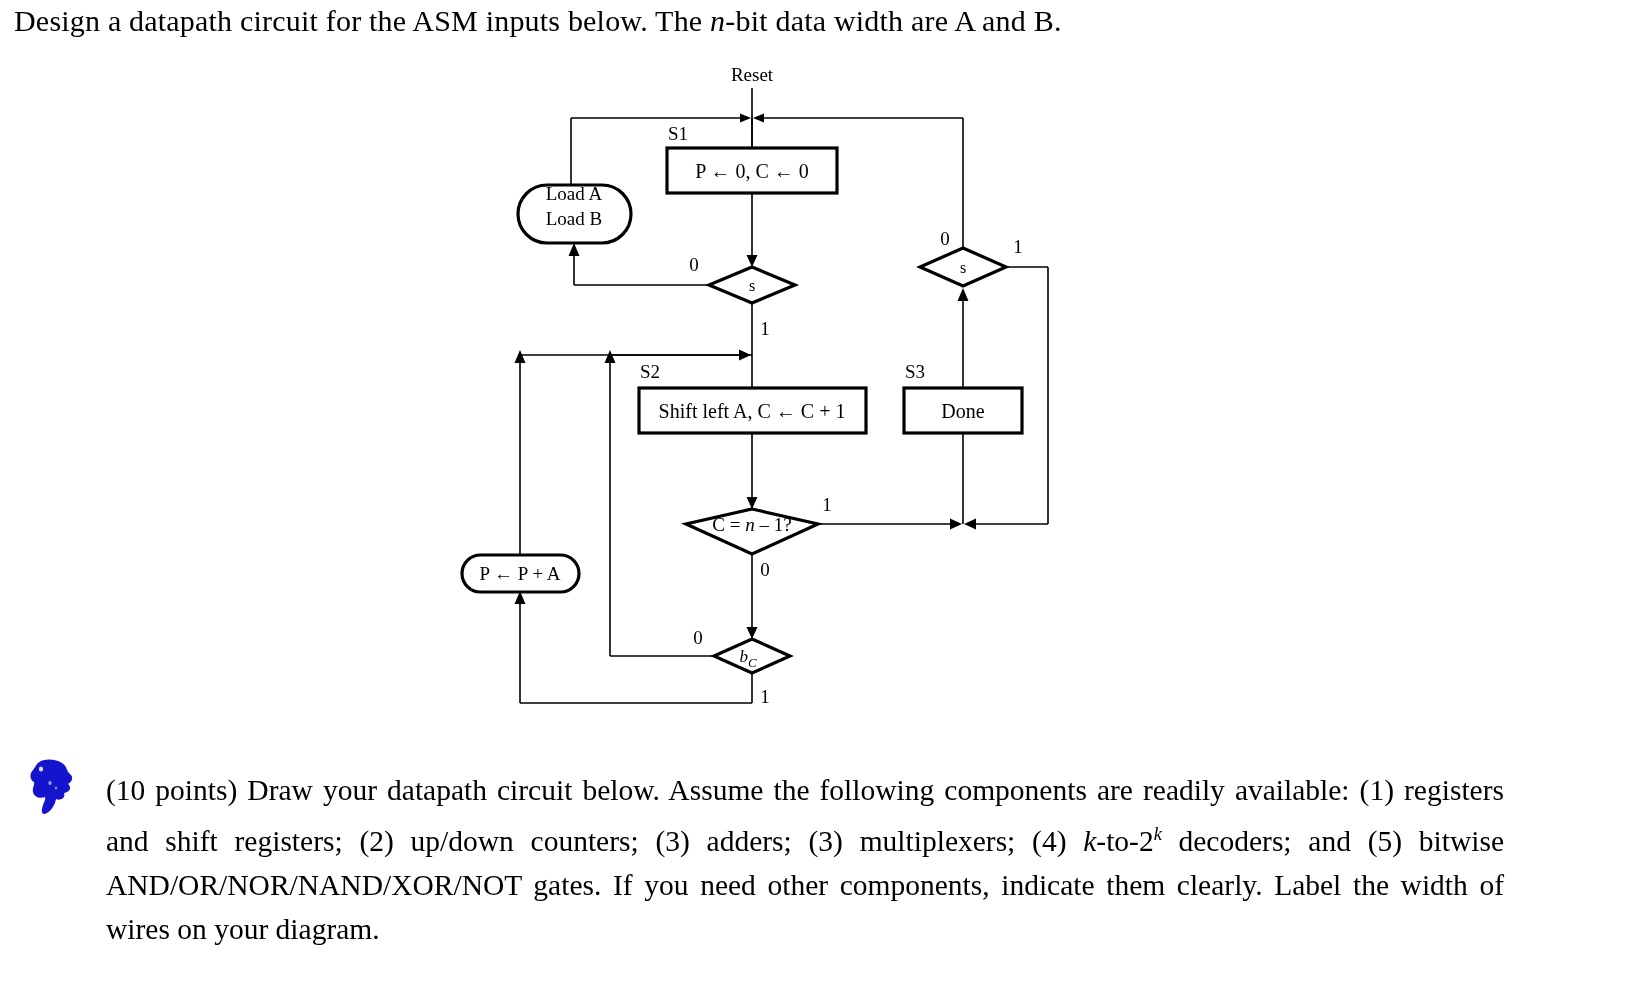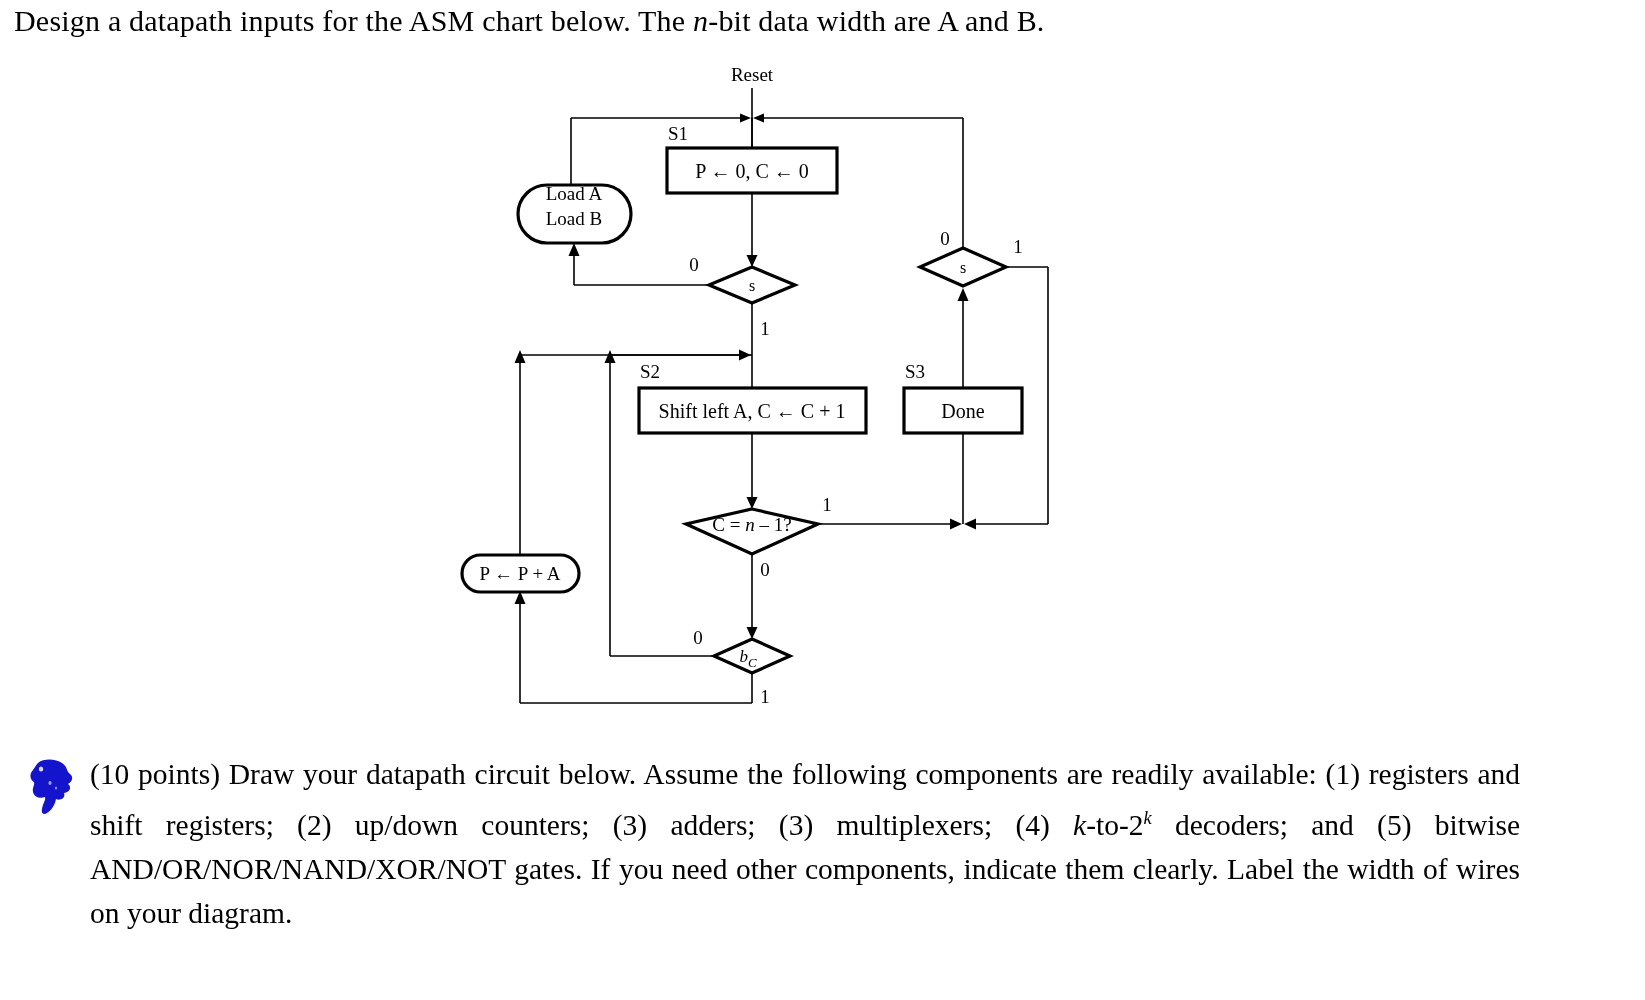--- a/index.html
+++ b/index.html
@@ -41,42 +41,42 @@
   .asm-wrap svg { display: block; }
   .bottom-block {
     position: absolute;
     left: 90px;
     top: 752px;
     width: 1430px;
     font-size: 29.5px;
     line-height: 44px;
     text-align: justify;
   }
-  .bottom-block p { margin: 0; }
+  .bottom-block p { margin: 16px; }
   .ink-blot {
     position: absolute;
     left: 26px;
     top: 757px;
     width: 54px;
     height: 62px;
   }
   sup.kexp {
     font-size: 0.62em;
     vertical-align: super;
     font-style: italic;
   }
   .ital { font-style: italic; }
 </style>
 </head>
 <body>
 
 <div id="page">
 
   <div class="prompt-top">
-    <span>Design a datapath inputs for the ASM chart below.  The </span><span class="ital">n</span><span>-bit data width are A and B.</span>
+    <span>Design a datapath circuit for the ASM inputs below.  The </span><span class="ital">n</span><span>-bit data width are A and B.</span>
   </div>
 
   <div class="asm-wrap">
     <svg width="1645" height="670" viewBox="0 0 1645 670" xmlns="http://www.w3.org/2000/svg">
       <defs>
         <marker id="arrowDown" viewBox="0 0 12 12" refX="6" refY="9" markerWidth="9" markerHeight="9" orient="auto-start-reverse">
           <path d="M 1 1 L 6 10 L 11 1 z" fill="#000"></path>
         </marker>
         <marker id="arr" viewBox="0 0 10 10" refX="9" refY="5" markerWidth="8" markerHeight="8" orient="auto">
           <path d="M 0 0 L 10 5 L 0 10 z" fill="#000"></path>

